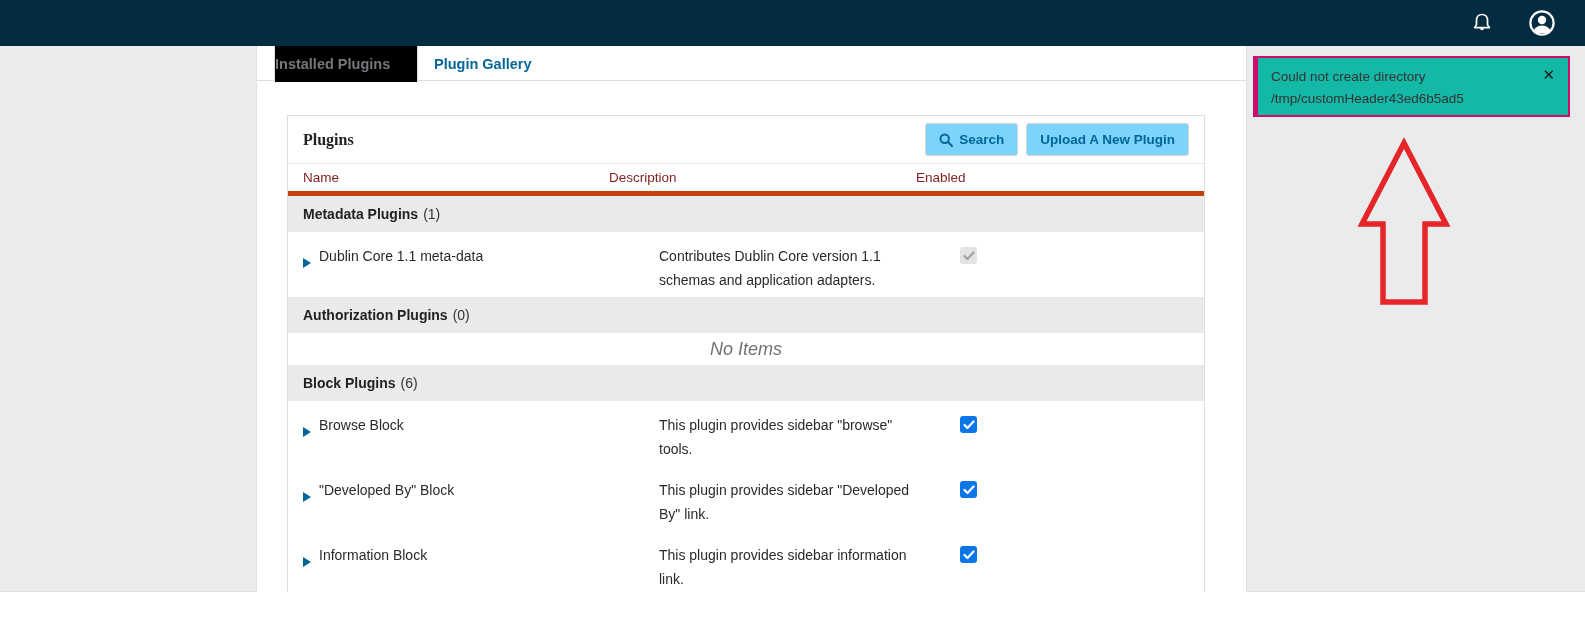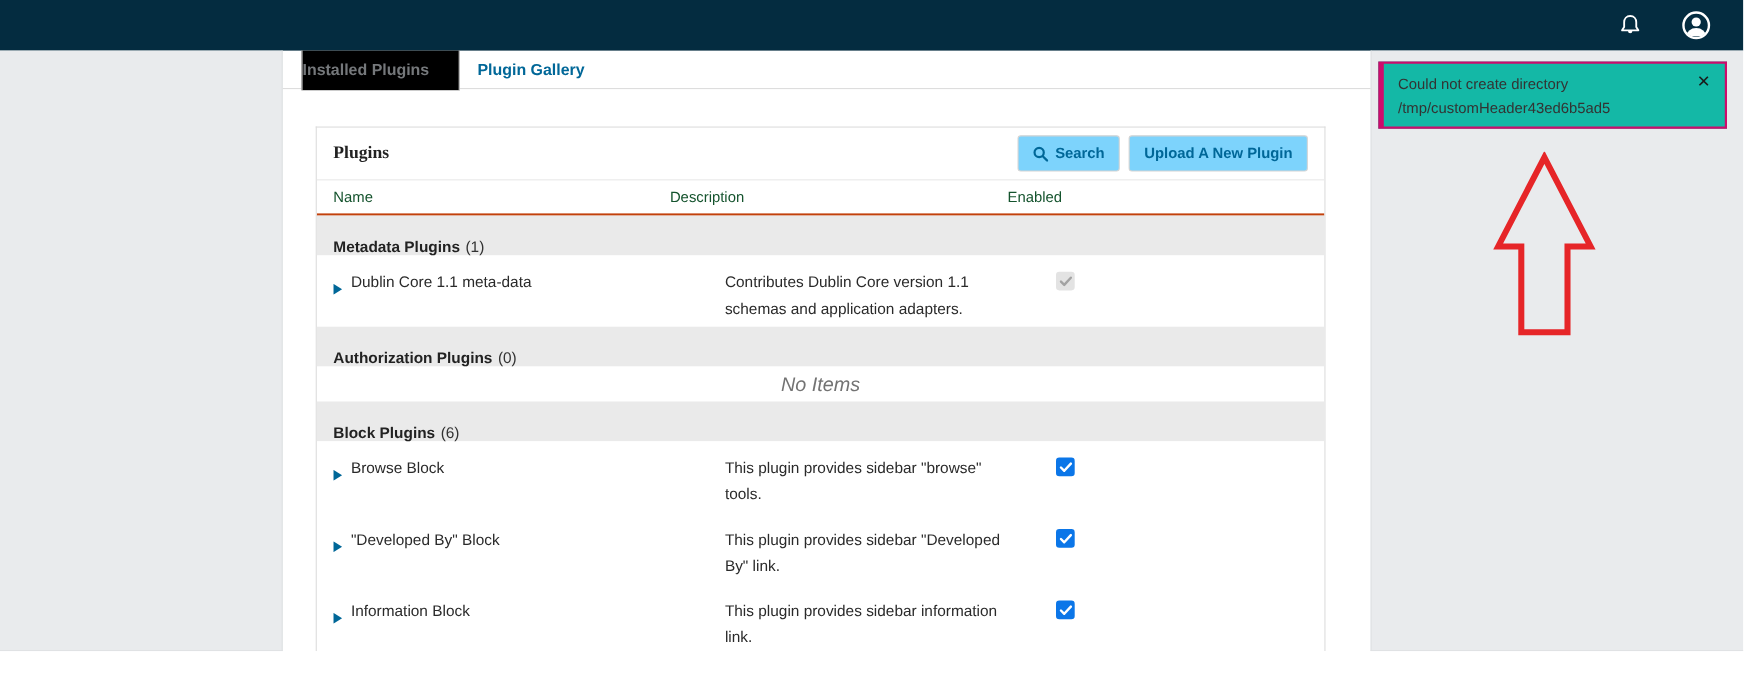--- a/index.html
+++ b/index.html
@@ -22,23 +22,23 @@
   .tab-plain { left:418px; padding:0 16px; color:#006798; }
 
   
   .panel { position:absolute; left:287px; top:115px; width:918px; height:477px; background:#fff; border:1px solid #ddd; border-bottom:none; overflow:hidden; }
   .panel-header { display:flex; align-items:center; height:48px; padding:0 15px; border-bottom:1px solid #e8e8e8; }
   .panel-title { font-size:16px; font-weight:bold; color:#222; flex:1;font-family:Liberation Serif, serif; }
   .btn { display:flex; align-items:center; gap:6px; height:33px; padding:0 13px; background:#7dd3fc; border:1px solid #d4d4d4; border-radius:3px; color:#006798; font-size:13.5px; font-weight:bold; cursor:pointer; font-family:"Liberation Sans", sans-serif; }
   .btn + .btn { margin-left:8px; }
 
   .grid-row { display:grid; grid-template-columns:321px 307px 1fr; }
-  .grid-head { height:32px; align-items:center; border-bottom:2px solid #c2410c; color:#14532d; font-size:13.5px; }
+  .grid-head { height:32px; align-items:center; border-bottom:5px solid #c2410c; color:#7f1d1d; font-size:13.5px; }
   .cell-name { padding-left:15px; }
-  .section-head { height:36px; display:flex; align-items:flex-end; background:#eaeaea; padding-left:15px; font-size:14px; color:#222; }
+  .section-head { height:36px; display:flex; align-items:center; background:#eaeaea; padding-left:15px; font-size:14px; color:#222; }
   .section-head b { font-weight:bold; }
   .section-head .count { font-weight:normal; margin-left:5px; color:#333; }
   .plugin-row { padding:12px 0 5px; font-size:14px; color:#2a2a2a; line-height:24px;gap:22px; }
   .row-name { display:flex; align-items:flex-start; padding-left:15px; }
   .expand-tri { margin-top:7px; margin-right:8px; flex:0 0 auto; cursor:pointer; }
   .row-desc { padding-right:22px;margin-left:28px; }
   .empty-row { height:32px; display:flex; align-items:center; justify-content:center; font-size:18px; color:#737373; font-style:italic; }
 
   
   .cbx { width:17px; height:17px; border-radius:3px; display:flex; align-items:center; justify-content:center; margin-top:3px; }

